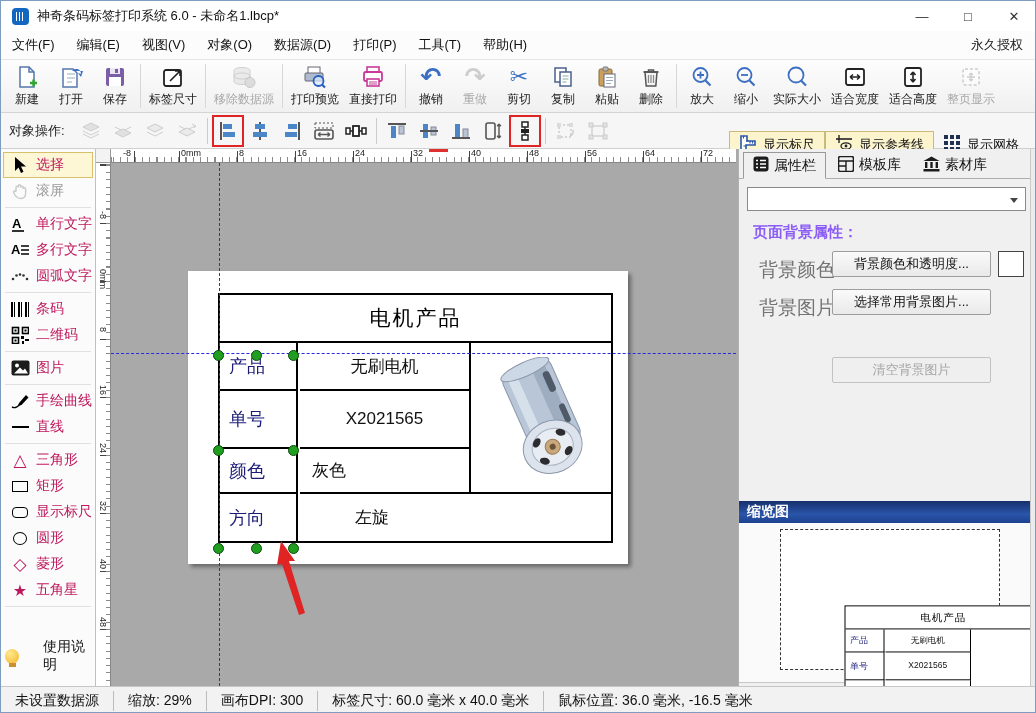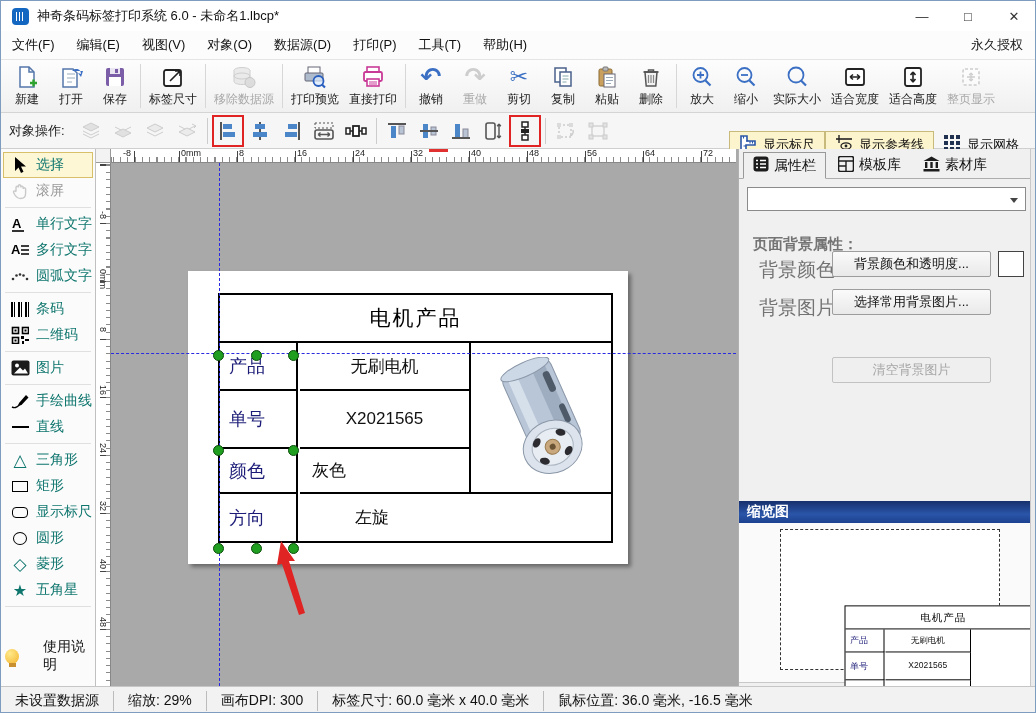--- a/index.html
+++ b/index.html
@@ -47,21 +47,21 @@
   .view-toggles { margin-left:auto; display:flex; align-items:center; }
   .vtoggle { height:28px; display:flex; align-items:center; gap:6px; padding:0 9px; font-size:13px;
     border:1px solid transparent;margin-top:28px; }
   .vtoggle.on { background:#fcf4cd; border:1px solid #c8ba7a; }
   
   .workspace { position:absolute; left:0; top:148px; width:1036px; height:537px; background:#a9a9a9; }
   
   .sidebar { position:absolute; left:0; top:0; width:95px; height:537px; background:#fbfbfb;
     border-right:1px solid #c0c0c0; display:flex; flex-direction:column; padding-top:3px; }
   .side-item { height:26px; display:flex; align-items:center; gap:5px; padding-left:5px;
-    font-size:14px; color:#0f766e; border:1px solid transparent; margin:0 2px; }
+    font-size:14px; color:#be185d; border:1px solid transparent; margin:0 2px; }
   .side-item.active { background:#fdf7d6; border:1px solid #d8c06a; }
   .side-item.dis { color:#9a9a9a; }
   .side-item.dis .sic { filter:grayscale(1); opacity:.5; }
   .sic { width:22px; height:20px; display:flex; align-items:center; justify-content:center; flex:0 0 auto; }
   .ssep { height:1px; background:#e0e0e0; margin:3px 4px; }
   .side-help { position:absolute; left:4px; bottom:12px; display:flex; align-items:center; gap:24px;
     font-size:14px; }
   .bulb { width:15px; height:15px; border-radius:50%;
     background:radial-gradient(circle at 35% 30%,#ffe98a,#f3b32c); position:relative; }
   .bulb::after { content:""; position:absolute; left:4px; bottom:-3px; width:7px; height:4px; background:#c89030; }
@@ -116,21 +116,21 @@
   .tabbar { position:absolute; left:0; top:0; width:299px; height:30px; border-bottom:1px solid #adadad;
     display:flex; align-items:flex-end; padding-left:4px; }
   .tab { height:27px; display:flex; align-items:center; gap:5px; padding:0 9px; font-size:14px;
     border:1px solid transparent; border-bottom:none; margin-right:2px; }
   .tab.active { background:#f0f0f0; border:1px solid #999; border-bottom:1px solid #f0f0f0;
     position:relative; top:1px; }
   .combo { position:absolute; left:8px; top:38px; width:279px; height:24px; background:#fff;
     border:1px solid #8a8a8a; display:flex; align-items:center; padding:0 6px; font-size:13px; }
   .combo-arrow { position:absolute; right:7px; top:10px; width:0; height:0;
     border-left:4px solid transparent; border-right:4px solid transparent; border-top:5px solid #444; }
-  .sec-title { position:absolute; left:14px; top:74px; font-size:15px; font-weight:bold; color:#737373;margin-top:12px; }
+  .sec-title { position:absolute; left:14px; top:74px; font-size:15px; font-weight:bold; color:#8b5cf6; }
   .prop-label { position:absolute; left:20px; font-size:19px; color:#737373; }
   .pbtn { position:absolute; left:93px; width:159px; height:26px; background:linear-gradient(#fafafa,#e9e9e9);
     border:1px solid #9d9d9d; border-radius:2px; display:flex; align-items:center; justify-content:center;
     font-size:13px; color:#111; }
   .pbtn.dis { color:#a6a6a6; border-color:#c2c2c2; background:#efefef; }
   .swatch { position:absolute; left:259px; top:102px; width:26px; height:26px; background:#fff;
     border:1px solid #444; }
   .thumb-header { position:absolute; left:0; top:352px; width:299px; height:22px;
     background:linear-gradient(180deg,#16306d 0%,#2a55a8 60%,#1d4190 100%);
     color:#fff; font-weight:bold; font-size:14px; display:flex; align-items:center; padding-left:8px; }

